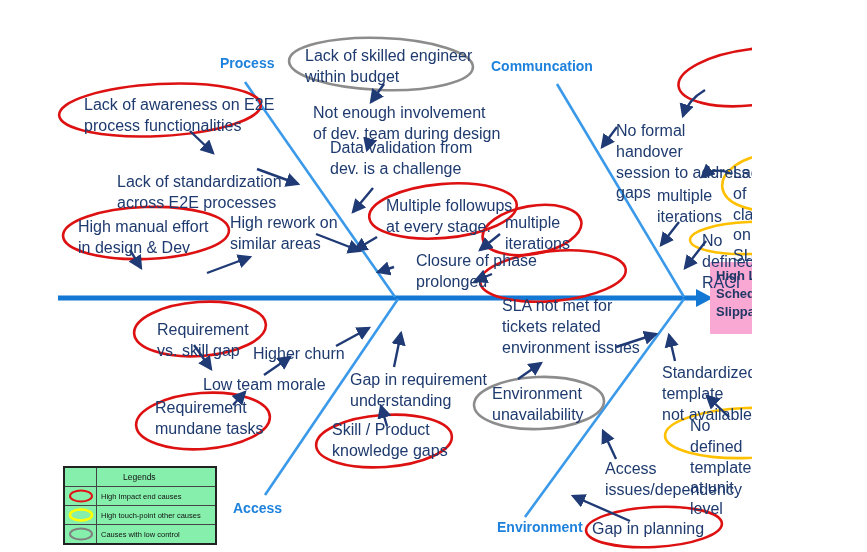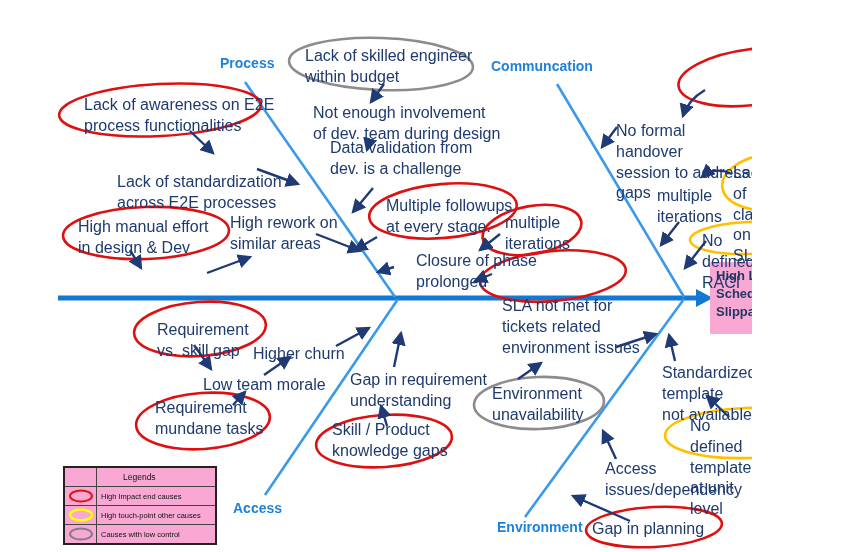--- a/index.html
+++ b/index.html
@@ -15,21 +15,21 @@
   .cat{
     position:absolute;color:#1e82dd;font-size:14px;font-weight:700;white-space:pre-line;
   }
   .effect{
     position:absolute;left:710px;top:262px;width:112px;height:62px;
     background:#f9a8d4;color:#1f3864;font-size:13px;font-weight:700;line-height:1.38;
     padding:5px 6px;white-space:pre-line;border-radius:1px;
   }
   .legend{
     position:absolute;left:63px;top:466px;width:150px;border:2px solid #222;
-    background:#f9a8d4;font-size:7.5px;color:#111;
+    background:#86efac;font-size:7.5px;color:#111;
   }
   .legend-row{display:grid;grid-template-columns:32px 1fr;align-items:center;border-top:1px solid #444;height:18px;}
   .legend-row:first-child{border-top:none;}
   .legend-title{font-size:8.5px;padding-left:26px;}
   .legend-label{padding-left:4px;}
   .legend-swatch{display:flex;align-items:center;justify-content:center;border-right:1px solid #444;height:100%;}
 </style>
 </head>
 <body>
 

